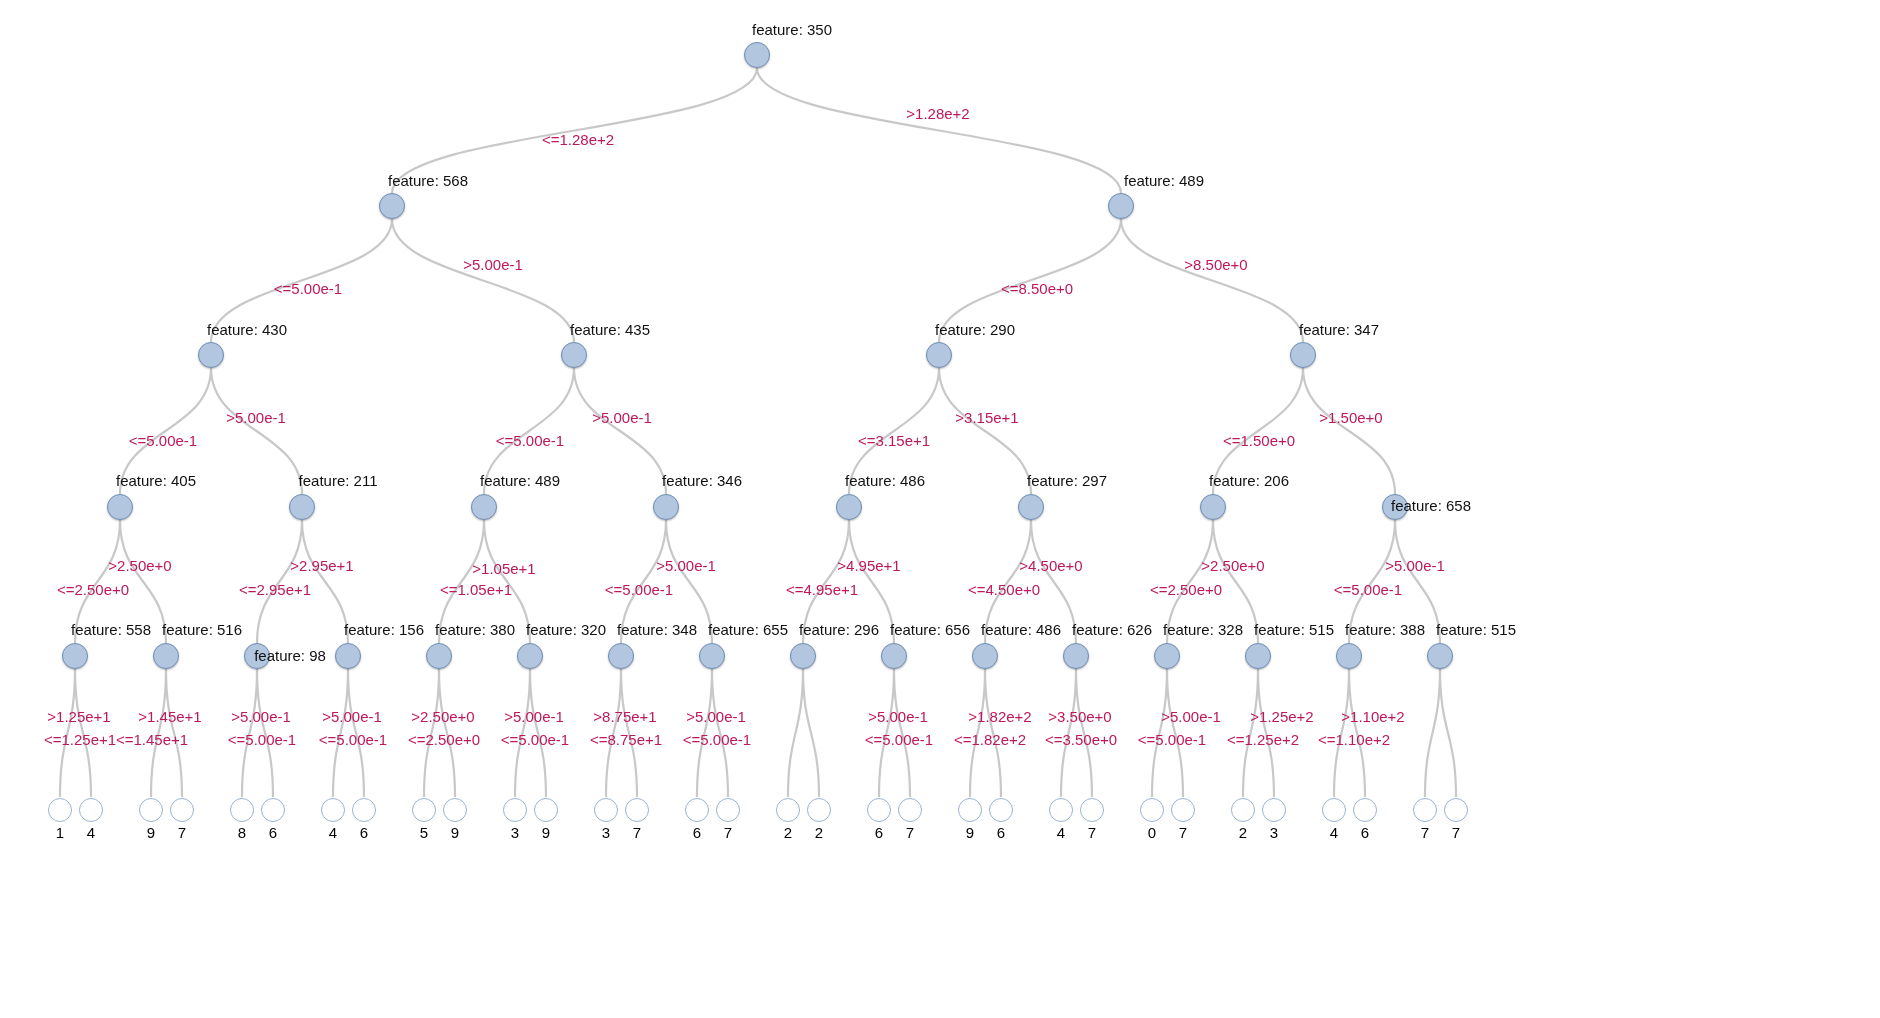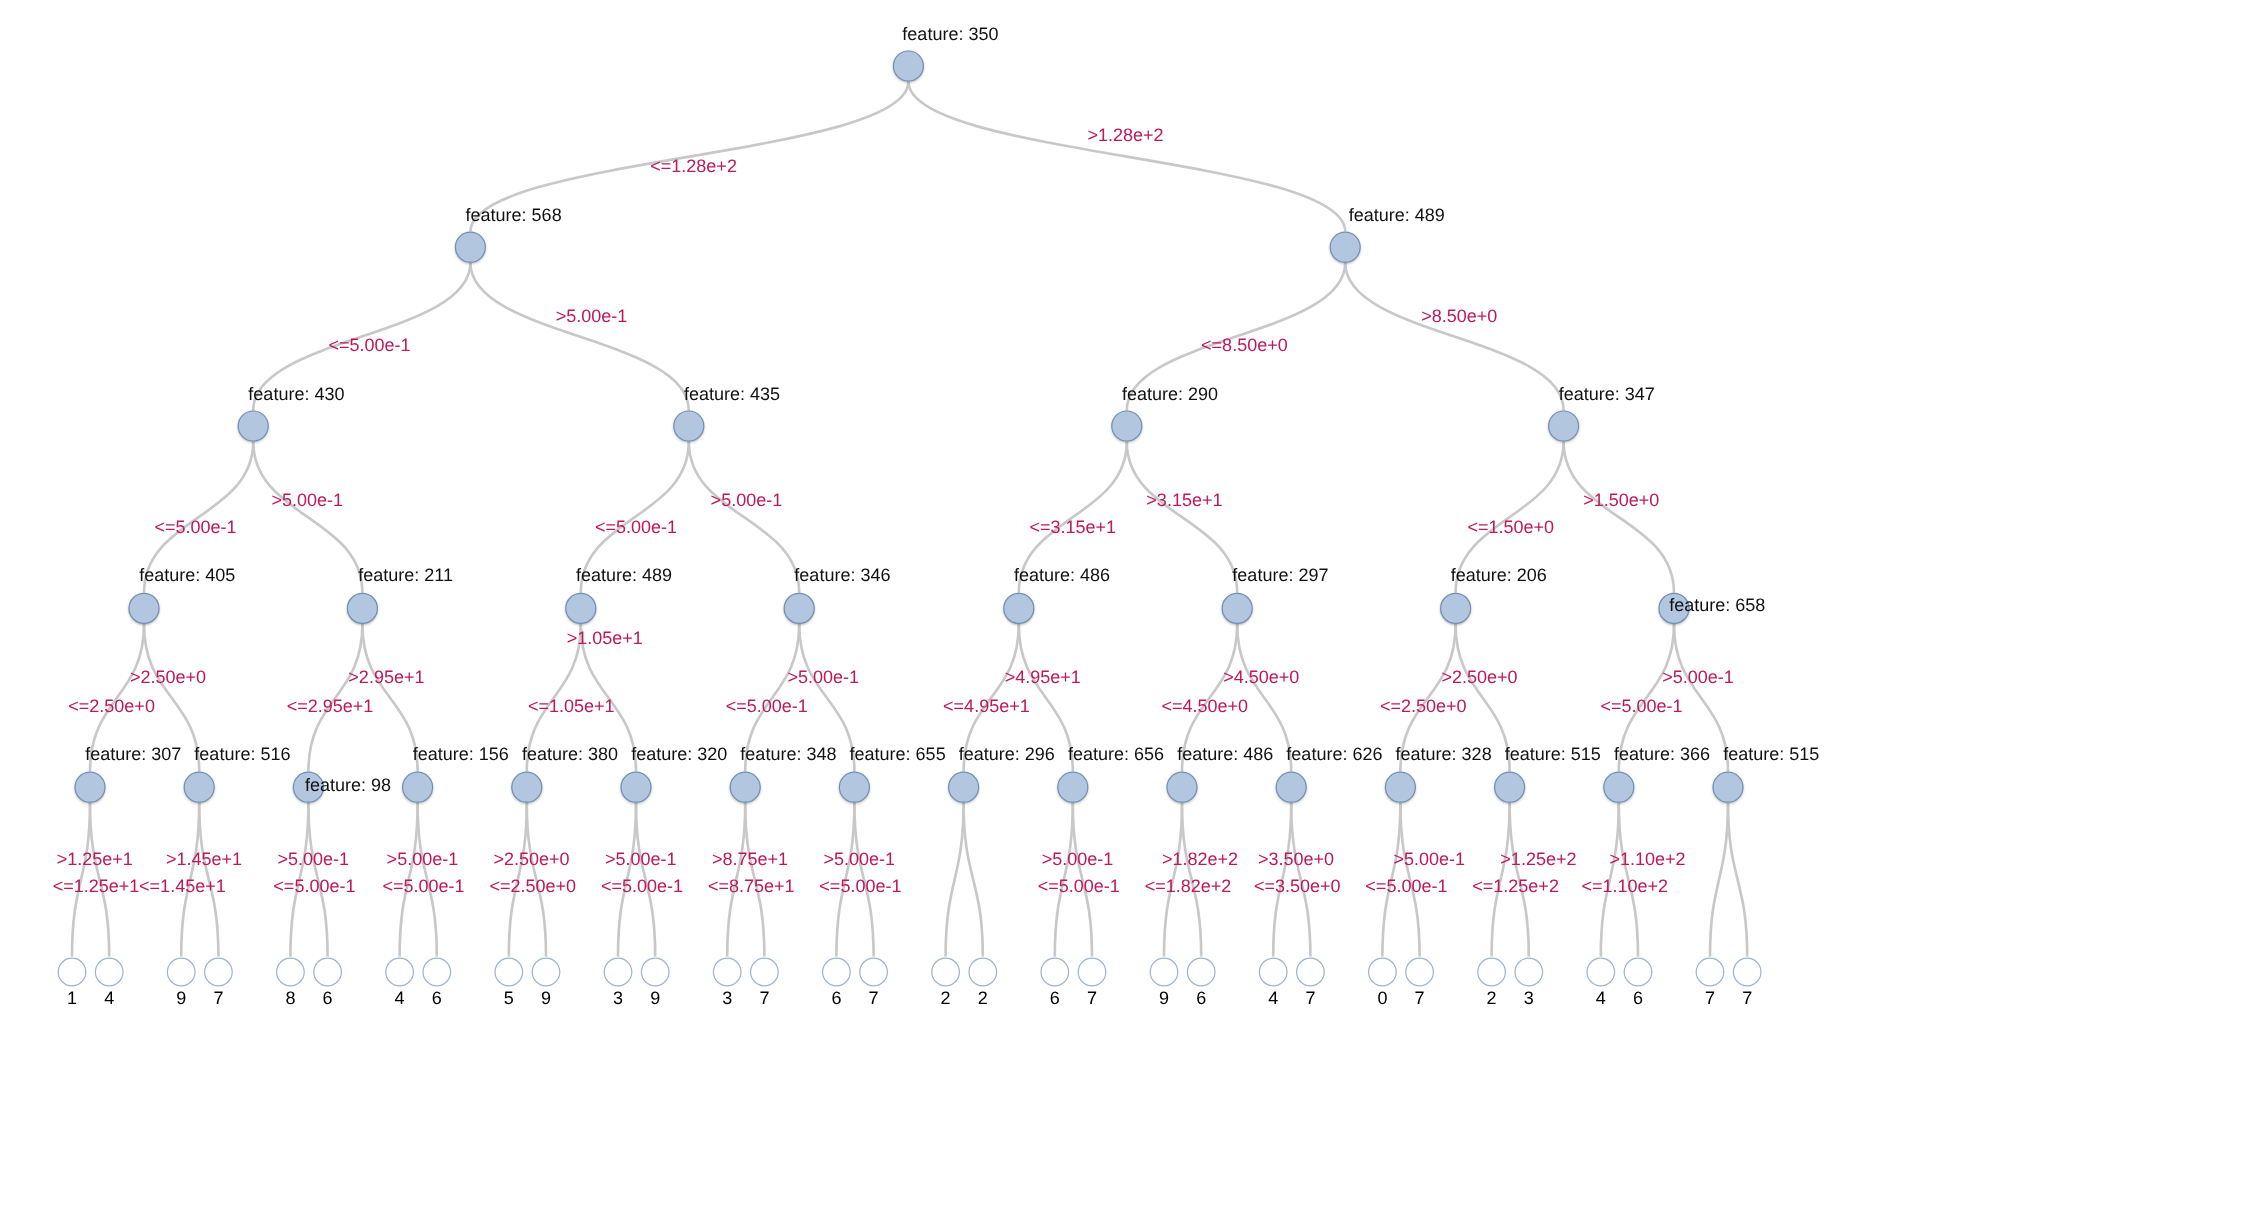--- a/index.html
+++ b/index.html
@@ -186,35 +186,35 @@
       <div class="nlabel" style="left: 975px; top: 329px;">feature: 290</div>
       <div class="nlabel" style="left: 1339px; top: 329px;">feature: 347</div>
       <div class="nlabel" style="left: 156px; top: 480px;">feature: 405</div>
       <div class="nlabel" style="left: 338px; top: 480px;">feature: 211</div>
       <div class="nlabel" style="left: 520px; top: 480px;">feature: 489</div>
       <div class="nlabel" style="left: 702px; top: 480px;">feature: 346</div>
       <div class="nlabel" style="left: 885px; top: 480px;">feature: 486</div>
       <div class="nlabel" style="left: 1067px; top: 480px;">feature: 297</div>
       <div class="nlabel" style="left: 1249px; top: 480px;">feature: 206</div>
       <div class="nlabel" style="left: 1431px; top: 480px; margin-top: 25px;">feature: 658</div>
-      <div class="nlabel" style="left: 111px; top: 629px;">feature: 307</div>
+      <div class="nlabel" style="left: 111px; top: 629px;">feature: 558</div>
       <div class="nlabel" style="left: 202px; top: 629px;">feature: 516</div>
       <div class="nlabel" style="left: 290px; top: 629px; margin-top: 26px;">feature: 98</div>
       <div class="nlabel" style="left: 384px; top: 629px;">feature: 156</div>
       <div class="nlabel" style="left: 475px; top: 629px;">feature: 380</div>
       <div class="nlabel" style="left: 566px; top: 629px;">feature: 320</div>
       <div class="nlabel" style="left: 657px; top: 629px;">feature: 348</div>
       <div class="nlabel" style="left: 748px; top: 629px;">feature: 655</div>
       <div class="nlabel" style="left: 839px; top: 629px;">feature: 296</div>
       <div class="nlabel" style="left: 930px; top: 629px;">feature: 656</div>
       <div class="nlabel" style="left: 1021px; top: 629px;">feature: 486</div>
       <div class="nlabel" style="left: 1112px; top: 629px;">feature: 626</div>
       <div class="nlabel" style="left: 1203px; top: 629px;">feature: 328</div>
       <div class="nlabel" style="left: 1294px; top: 629px;">feature: 515</div>
-      <div class="nlabel" style="left: 1385px; top: 629px;">feature: 366</div>
+      <div class="nlabel" style="left: 1385px; top: 629px;">feature: 388</div>
       <div class="nlabel" style="left: 1476px; top: 629px;">feature: 515</div>
       <div class="leaflabel" style="left: 60px; top: 824px;">1</div>
       <div class="leaflabel" style="left: 91px; top: 824px;">4</div>
       <div class="leaflabel" style="left: 151px; top: 824px;">9</div>
       <div class="leaflabel" style="left: 182px; top: 824px;">7</div>
       <div class="leaflabel" style="left: 242px; top: 824px;">8</div>
       <div class="leaflabel" style="left: 273px; top: 824px;">6</div>
       <div class="leaflabel" style="left: 333px; top: 824px;">4</div>
       <div class="leaflabel" style="left: 364px; top: 824px;">6</div>
       <div class="leaflabel" style="left: 424px; top: 824px;">5</div>
@@ -253,21 +253,21 @@
       <div class="elabel" style="left: 622px; top: 417px;">&gt;5.00e-1</div>
       <div class="elabel" style="left: 894px; top: 440px;">&lt;=3.15e+1</div>
       <div class="elabel" style="left: 987px; top: 417px;">&gt;3.15e+1</div>
       <div class="elabel" style="left: 1259px; top: 440px;">&lt;=1.50e+0</div>
       <div class="elabel" style="left: 1351px; top: 417px;">&gt;1.50e+0</div>
       <div class="elabel" style="left: 93px; top: 589px;">&lt;=2.50e+0</div>
       <div class="elabel" style="left: 140px; top: 565px;">&gt;2.50e+0</div>
       <div class="elabel" style="left: 275px; top: 589px;">&lt;=2.95e+1</div>
       <div class="elabel" style="left: 322px; top: 565px;">&gt;2.95e+1</div>
       <div class="elabel" style="left: 476px; top: 589px;">&lt;=1.05e+1</div>
-      <div class="elabel" style="left: 504px; top: 532px;">&gt;1.05e+1</div>
+      <div class="elabel" style="left: 504px; top: 568px;">&gt;1.05e+1</div>
       <div class="elabel" style="left: 639px; top: 589px;">&lt;=5.00e-1</div>
       <div class="elabel" style="left: 686px; top: 565px;">&gt;5.00e-1</div>
       <div class="elabel" style="left: 822px; top: 589px;">&lt;=4.95e+1</div>
       <div class="elabel" style="left: 869px; top: 565px;">&gt;4.95e+1</div>
       <div class="elabel" style="left: 1004px; top: 589px;">&lt;=4.50e+0</div>
       <div class="elabel" style="left: 1051px; top: 565px;">&gt;4.50e+0</div>
       <div class="elabel" style="left: 1186px; top: 589px;">&lt;=2.50e+0</div>
       <div class="elabel" style="left: 1233px; top: 565px;">&gt;2.50e+0</div>
       <div class="elabel" style="left: 1368px; top: 589px;">&lt;=5.00e-1</div>
       <div class="elabel" style="left: 1415px; top: 565px;">&gt;5.00e-1</div>

